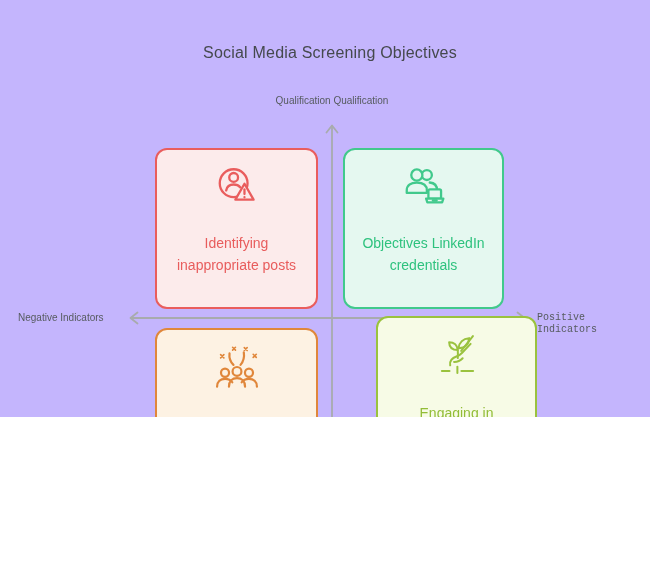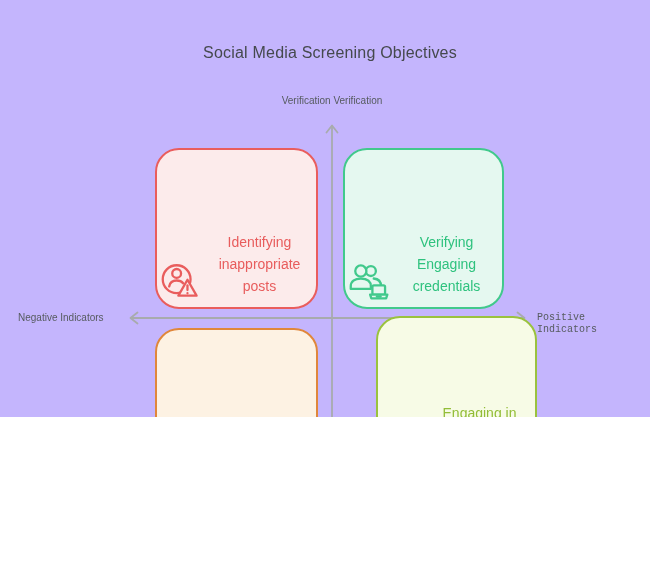--- a/index.html
+++ b/index.html
@@ -13,38 +13,38 @@
     font-size:16px;color:#45494d;letter-spacing:.2px;
   }
   .axis-label{position:absolute;font-size:10px;color:#565b5f;line-height:12px;}
   .axis-top{top:95px;left:232px;width:200px;text-align:center;}
   .axis-bottom{top:528px;left:231px;width:200px;text-align:center;}
   .axis-left{top:312px;left:18px;width:100px;}
   .axis-right{top:312px;left:537px;width:110px;text-align:left;font-family:Liberation Mono, monospace;}
   .axes-svg{position:absolute;left:0;top:0;}
   .qbox{
     position:absolute;box-sizing:border-box;
-    background:var(--bg);border:2px solid var(--border);border-radius:24px;
-    display:flex;flex-direction:row;align-items:flex-end;
+    background:var(--bg);border:2px solid var(--border);border-radius:12px;
+    display:flex;flex-direction:column;align-items:center;
   }
   .qicon{margin-top:13px;height:48px;display:flex;align-items:center;color:var(--border);}
   .qlabel{
     flex:1;display:flex;align-items:center;justify-content:center;
     text-align:center;color:var(--text);font-size:14px;line-height:22px;
     width:142px;padding-bottom:10px;
   }
 </style>
 </head>
 <body>
 
 <div class="canvas" style="--axis: #a8abad;">
 
   <div class="title">Social Media Screening Objectives</div>
 
-  <div class="axis-label axis-top">Verification Verification</div>
+  <div class="axis-label axis-top">Qualification Qualification</div>
   <div class="axis-label axis-left">Negative Indicators</div>
   <div class="axis-label axis-right">Positive Indicators</div>
 
   <svg class="axes-svg" width="650" height="588" viewBox="0 0 650 588">
     <g stroke="var(--axis)" stroke-width="1.8" fill="none" stroke-linecap="round" stroke-linejoin="round">
       <line x1="332" y1="126" x2="332" y2="511"></line>
       <polyline points="326.5,132.5 332,125.5 337.5,132.5"></polyline>
       <polyline points="326.5,504.5 332,511.5 337.5,504.5"></polyline>
       <line x1="131" y1="318" x2="524" y2="318"></line>
       <polyline points="137.5,312.5 130.5,318 137.5,323.5"></polyline>
@@ -75,21 +75,21 @@
           <circle cx="27" cy="11.5" r="5.2"></circle>
           <path d="M30 19.3 C35 19.8 37.6 22.6 37.6 27.3 V29"></path>
           <circle cx="16.5" cy="11.5" r="5.8" fill="var(--bg)"></circle>
           <path d="M6 30.2 V27.6 C6 21.6 10.6 19.4 16.5 19.4 C22.4 19.4 27 21.6 27 27.6 V30.2 Z" fill="var(--bg)"></path>
           <rect x="28.6" y="26.4" width="13.2" height="9.8" rx="1.6" fill="var(--bg)"></rect>
           <path d="M26.2 36.2 H44.2 L42.9 40 H27.5 Z" fill="var(--bg)"></path>
           <line x1="33.2" y1="38.1" x2="37.2" y2="38.1"></line>
         </g>
       </svg>
     </span>
-    <div class="qlabel">Verifying Engaging credentials</div>
+    <div class="qlabel">Objectives LinkedIn credentials</div>
   </div>
 
   <div class="qbox" style="left: 155px; top: 328px; width: 163px; height: 164px; --bg: #fdf2e3; --border: #e0873b; --text: #dd8634;">
     <span class="qicon">
       <svg viewBox="0 0 48 48" width="46" height="46">
         <g fill="none" stroke="currentColor" stroke-width="2.3" stroke-linecap="round" stroke-linejoin="round">
           <circle cx="11.5" cy="30" r="4.2"></circle>
           <circle cx="24" cy="28.6" r="4.6"></circle>
           <circle cx="36.5" cy="30" r="4.2"></circle>
           <path d="M3.2 44.5 C3.2 39 6.8 36.3 11.5 36.3 C15 36.3 17.6 37.6 19.1 39.9"></path>

